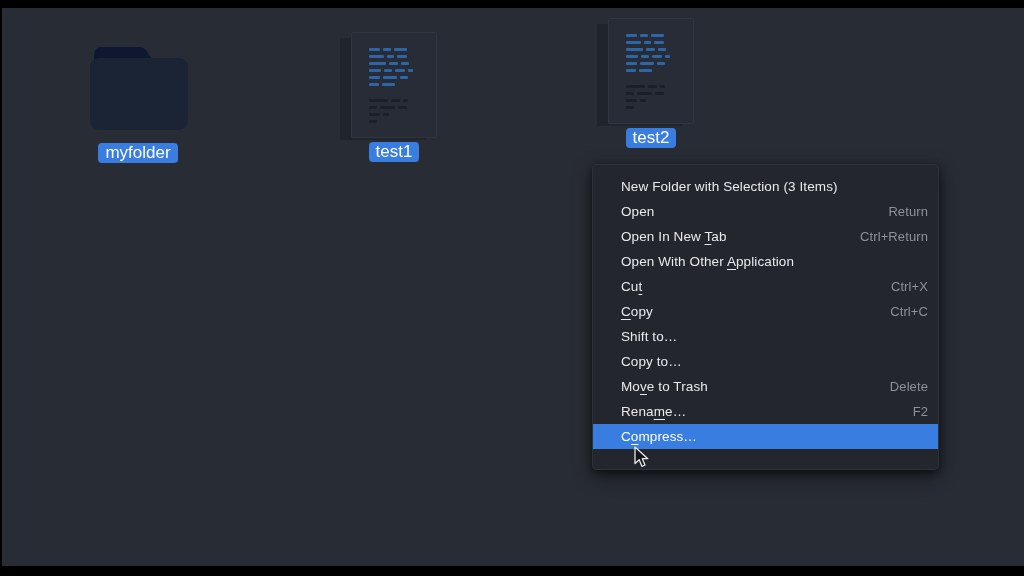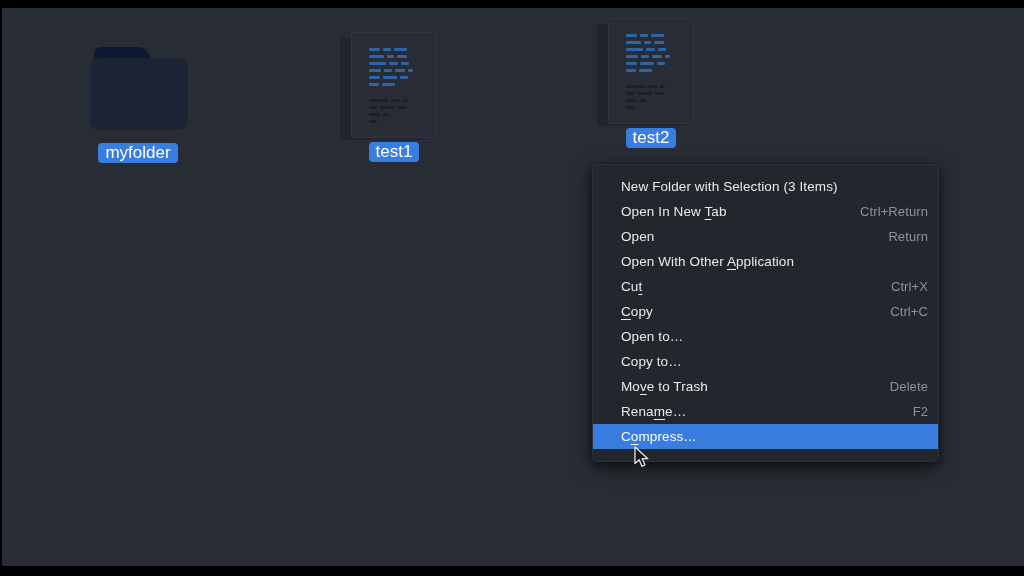--- a/index.html
+++ b/index.html
@@ -29,21 +29,21 @@
   .ln.blue i { background:#2e66a5; }
   .ln.gray i { background:#1b2028; }
   .ln-gap { height:9px; }
 
   .name-pill { margin-top:9px; background:#3a7de0; color:#fff; font-size:17px; line-height:17px;
     padding:1px 7px 2px; border-radius:4px; white-space:nowrap; }
   .desk-item.pos-1 .name-pill, .desk-item.pos-2 .name-pill { margin-top:2px; }
 
   
   #context-menu { position:absolute; left:590px; top:156px; width:347px; background:#23262d;
-    border:1px solid rgba(255,255,255,0.055); border-radius:5px; padding:9px 0 12px;
+    border:1px solid rgba(255,255,255,0.055); border-radius:5px; padding:9px 0 20px;
     box-shadow:0 6px 18px rgba(0,0,0,0.55), 0 2px 6px rgba(0,0,0,0.4); }
   .menu-row { height:25px; display:flex; align-items:center; justify-content:space-between;
     padding:0 10px 0 28px; font-size:13.5px; color:#e9eaec; letter-spacing:0.1px; }
   .menu-row .mn { text-decoration:underline; text-underline-offset:2.5px; text-decoration-thickness:1px; }
   .menu-row .accel { color:#8d9199; font-size:13px; }
   .menu-row.selected { background:#3a7de0; color:#ffffff; }
 
   
   .bar { position:absolute; left:0; right:0; background:#000; }
   #bar-top { top:0; height:8px; }
@@ -175,40 +175,40 @@
             </div>
           </div>
           <div class="name-pill">test2</div>
         </div>
       </div>
     <div id="context-menu">
         <div class="menu-row">
           <span>New Folder with Selection (3 Items)</span>
         </div>
         <div class="menu-row">
+          <span>Open</span>
+          <span class="accel">Return</span>
+        </div>
+        <div class="menu-row">
           <span>Open In New <span class="mn">T</span>ab</span>
           <span class="accel">Ctrl+Return</span>
         </div>
         <div class="menu-row">
-          <span>Open</span>
-          <span class="accel">Return</span>
-        </div>
-        <div class="menu-row">
           <span>Open With Other <span class="mn">A</span>pplication</span>
         </div>
         <div class="menu-row">
           <span>Cu<span class="mn">t</span></span>
           <span class="accel">Ctrl+X</span>
         </div>
         <div class="menu-row">
           <span><span class="mn">C</span>opy</span>
           <span class="accel">Ctrl+C</span>
         </div>
         <div class="menu-row">
-          <span>Open to…</span>
+          <span>Shift to…</span>
         </div>
         <div class="menu-row">
           <span>Copy to…</span>
         </div>
         <div class="menu-row">
           <span>Mo<span class="mn">v</span>e to Trash</span>
           <span class="accel">Delete</span>
         </div>
         <div class="menu-row">
           <span>Rena<span class="mn">m</span>e…</span>

